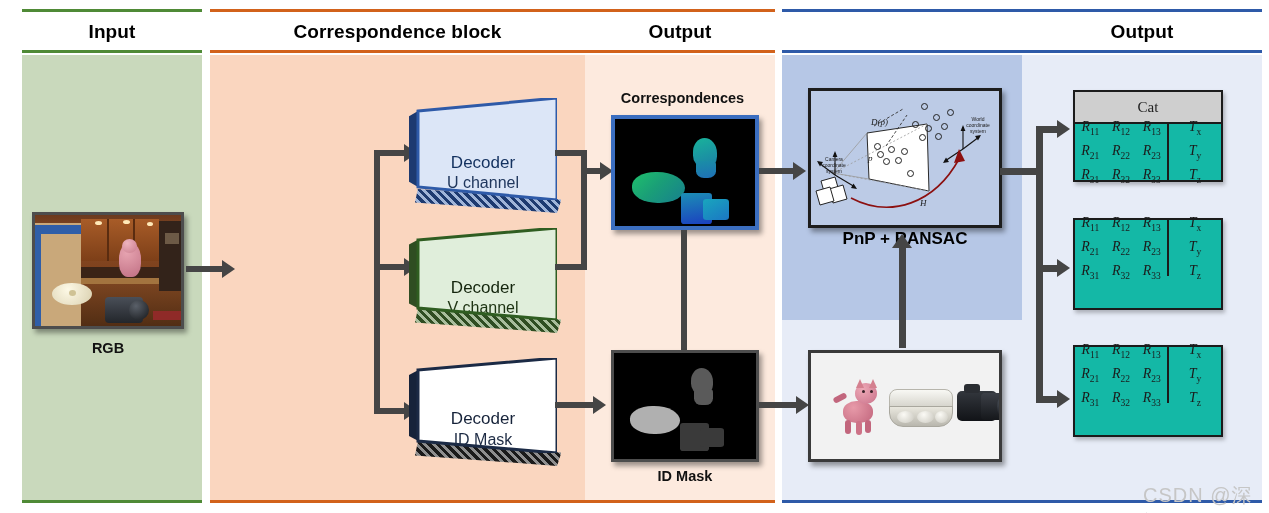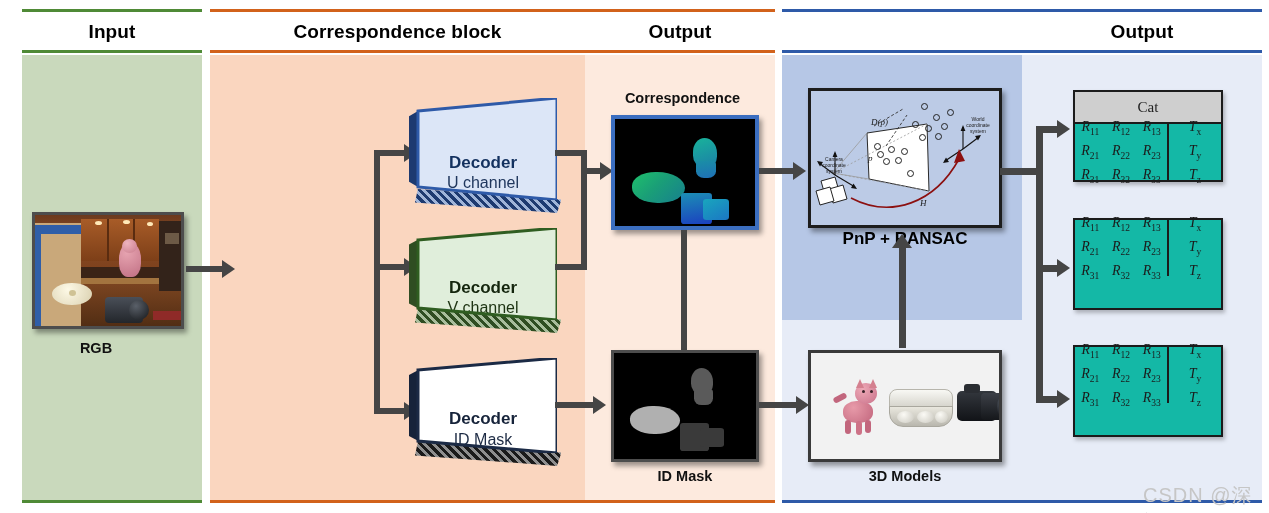--- a/index.html
+++ b/index.html
@@ -35,21 +35,21 @@
   .wire{position:absolute;background:#454545;}
   .arrowR{position:absolute;width:0;height:0;border-top:9px solid transparent;
           border-bottom:9px solid transparent;border-left:13px solid #454545;}
   .arrowU{position:absolute;width:0;height:0;border-left:10px solid transparent;
           border-right:10px solid transparent;border-bottom:14px solid #454545;}
 
   
   .tz{position:absolute;}
   .tz .face{position:absolute;inset:0;display:flex;flex-direction:column;
             align-items:center;justify-content:center;box-sizing:border-box;}
-  .tz .t1{font-weight:bold;font-size:17px;line-height:1.08;margin-top:48px;}
+  .tz .t1{font-weight:normal;font-size:17px;line-height:1.08;margin-top:48px;}
   .tz .t2{font-size:16px;line-height:1.2;margin-top:1px;}
 
   
   .dec .face{clip-path:polygon(6% 13%,100% 0%,100% 100%,6% 87%);}
   .dec .side{position:absolute;left:0;top:0;width:100%;height:100%;
              clip-path:polygon(0% 18%,7% 12%,7% 88%,0% 82%);}
   .dec .base{position:absolute;left:4%;bottom:-13px;width:99%;height:24px;
              clip-path:polygon(2% 0%,100% 44%,97% 100%,0% 56%);}
 
   
@@ -152,21 +152,21 @@
          background:radial-gradient(circle at 40% 30%,#fdf9e6,#d9cfae);"></div>
     <div style="position:absolute;left:34px;top:75px;width:7px;height:6px;border-radius:50%;background:#cfc295;"></div>
 
     <div style="position:absolute;left:70px;top:82px;width:38px;height:26px;border-radius:4px;
          background:linear-gradient(180deg,#4a4f58,#23262b);"></div>
     <div style="position:absolute;left:94px;top:85px;width:20px;height:20px;border-radius:50%;
          background:radial-gradient(circle at 35% 30%,#5a6069,#15171a);"></div>
 
     <div style="position:absolute;left:118px;top:96px;width:34px;height:9px;background:#8f2a28;"></div>
   </div>
-  <div class="cap" style="left:20px;top:340px;width:152px;">RGB</div>
+  <div class="cap" style="left:32px;top:340px;width:152px;">RGB</div>
 
   <div class="wire" style="left:186px;top:266px;width:40px;height:6px;"></div>
   <div class="arrowR" style="left:222px;top:260px;"></div>
 
 
   <div class="wire" style="left:374px;top:264px;width:34px;height:6px;"></div>
   <div class="wire" style="left:374px;top:150px;width:6px;height:264px;"></div>
 
   <div class="wire" style="left:374px;top:150px;width:34px;height:6px;"></div>
   <div class="arrowR" style="left:404px;top:144px;"></div>
@@ -211,21 +211,21 @@
       <polygon points="9,12 148,0 148,95 9,83" fill="none" stroke="#1b2a45" stroke-width="3"></polygon>
     </svg>
   </div>
 
   <div class="wire" style="left:555px;top:150px;width:32px;height:6px;"></div>
   <div class="wire" style="left:555px;top:264px;width:32px;height:6px;"></div>
   <div class="wire" style="left:581px;top:150px;width:6px;height:120px;"></div>
   <div class="wire" style="left:581px;top:168px;width:24px;height:6px;"></div>
   <div class="arrowR" style="left:600px;top:162px;"></div>
 
-  <div class="cap" style="left:600px;top:90px;width:165px;">Correspondence</div>
+  <div class="cap" style="left:600px;top:90px;width:165px;">Correspondences</div>
   <div class="framebox fb-blue" style="left:611px;top:115px;width:148px;height:115px;">
     <div class="blob" style="left:17px;top:53px;width:53px;height:31px;border-radius:46% 54% 50% 50%;
          background:linear-gradient(135deg,#1fc16b,#1a9f77 45%,#177f8f);"></div>
     <div class="blob" style="left:78px;top:19px;width:24px;height:29px;border-radius:48% 52% 36% 40%;
          background:linear-gradient(160deg,#19b39a,#1c7fa8);"></div>
     <div class="blob" style="left:81px;top:42px;width:20px;height:17px;border-radius:20% 20% 40% 40%;
          background:linear-gradient(170deg,#1a8fa6,#1f6fb6);"></div>
     <div class="blob" style="left:66px;top:74px;width:31px;height:31px;border-radius:10%;
          background:linear-gradient(170deg,#1c8fb5,#1b3fc0);"></div>
     <div class="blob" style="left:88px;top:80px;width:26px;height:21px;border-radius:14%;
@@ -360,21 +360,20 @@
       <div style="position:absolute;left:0;top:10px;width:40px;height:30px;border-radius:5px;
            background:linear-gradient(180deg,#33373d,#111317);"></div>
       <div style="position:absolute;left:7px;top:3px;width:16px;height:9px;border-radius:3px;
            background:#2a2d32;"></div>
       <div style="position:absolute;left:24px;top:12px;width:30px;height:27px;border-radius:4px;
            background:linear-gradient(180deg,#3c4047,#15171b);"></div>
       <div style="position:absolute;left:40px;top:13px;width:16px;height:25px;border-radius:50%;
            background:radial-gradient(circle at 35% 30%,#4c525b,#0c0d10);"></div>
     </div>
   </div>
-  <div class="cap" style="left:808px;top:468px;width:194px;">3D Models</div>
 
   <div class="wire" style="left:1000px;top:168px;width:42px;height:7px;"></div>
   <div class="wire" style="left:1036px;top:126px;width:7px;height:277px;"></div>
   <div class="wire" style="left:1036px;top:126px;width:26px;height:7px;"></div>
   <div class="arrowR" style="left:1057px;top:120px;"></div>
   <div class="wire" style="left:1036px;top:265px;width:26px;height:7px;"></div>
   <div class="arrowR" style="left:1057px;top:259px;"></div>
   <div class="wire" style="left:1036px;top:396px;width:26px;height:7px;"></div>
   <div class="arrowR" style="left:1057px;top:390px;"></div>
 

